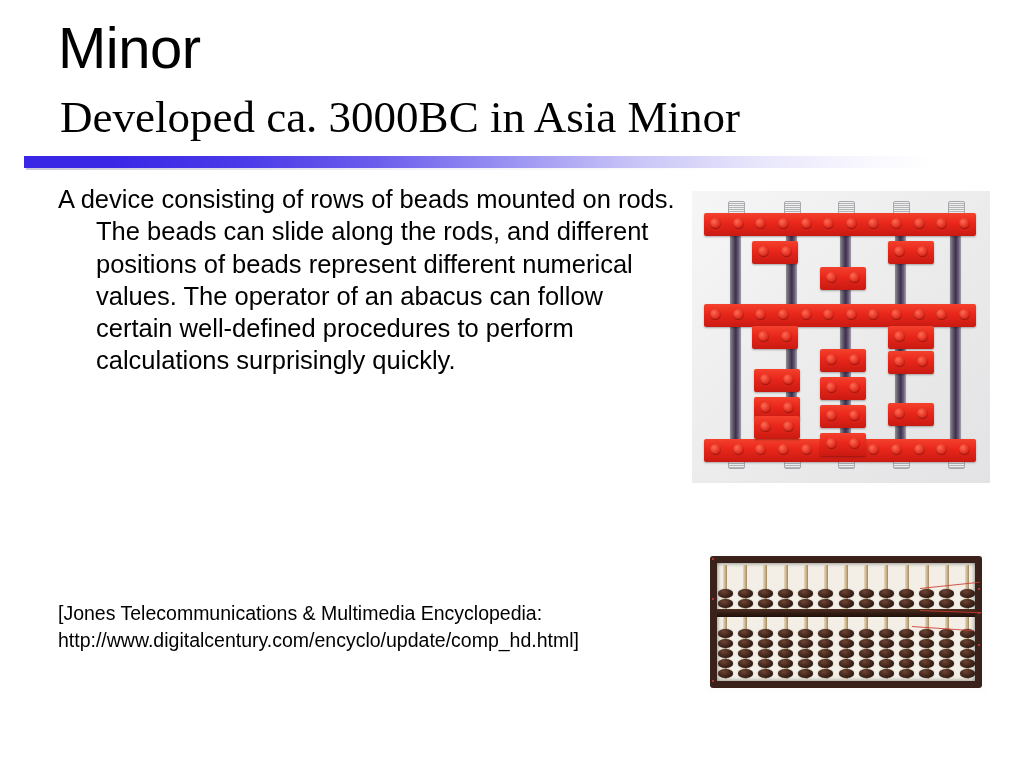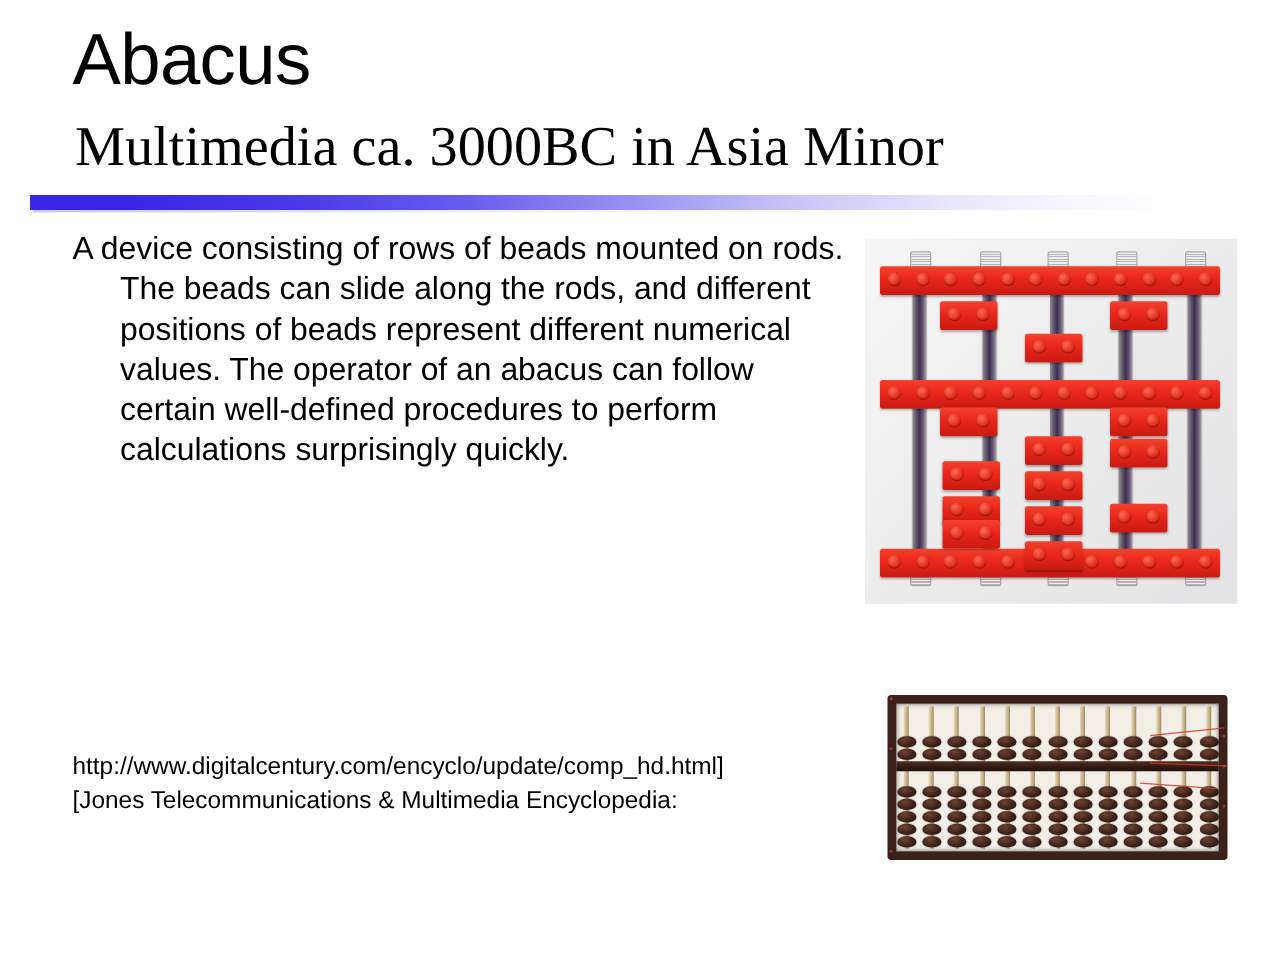--- a/index.html
+++ b/index.html
@@ -209,33 +209,33 @@
     width: 2px; height: 2px;
     background: #d03a2e;
     opacity: 0.8;
   }
 </style>
 </head>
 <body>
 
 <div class="slide">
 
-  <div class="title">Abacus</div>
-  <div class="subtitle">Multimedia ca. 3000BC in Asia Minor</div>
+  <div class="title">Minor</div>
+  <div class="subtitle">Developed ca. 3000BC in Asia Minor</div>
 
   <div class="divider"></div>
   <div class="divider-shadow"></div>
 
   <div class="body-col">
     <p class="para">A device consisting of rows of beads mounted on rods. The beads can slide along the rods, and different positions of beads represent different numerical values. The operator of an abacus can follow certain well-defined procedures to perform calculations surprisingly quickly.</p>
   </div>
 
   <div class="citation">
+    <span class="cite-line">[Jones Telecommunications &amp; Multimedia Encyclopedia:</span>
     <span class="cite-line">http://www.digitalcentury.com/encyclo/update/comp_hd.html]</span>
-    <span class="cite-line">[Jones Telecommunications &amp; Multimedia Encyclopedia:</span>
   </div>
 
   <div class="lego-photo">
     <div class="lego-inner" id="lego-inner">
         <div class="rod" style="left: 38px; top: 18px; height: 250px;"></div>
         <div class="rod-cap" style="left: 36px; top: 10px;"></div>
         <div class="rod-cap" style="left: 36px; top: 264px;"></div>
         <div class="rod" style="left: 94px; top: 18px; height: 250px;"></div>
         <div class="rod-cap" style="left: 92px; top: 10px;"></div>
         <div class="rod-cap" style="left: 92px; top: 264px;"></div>

